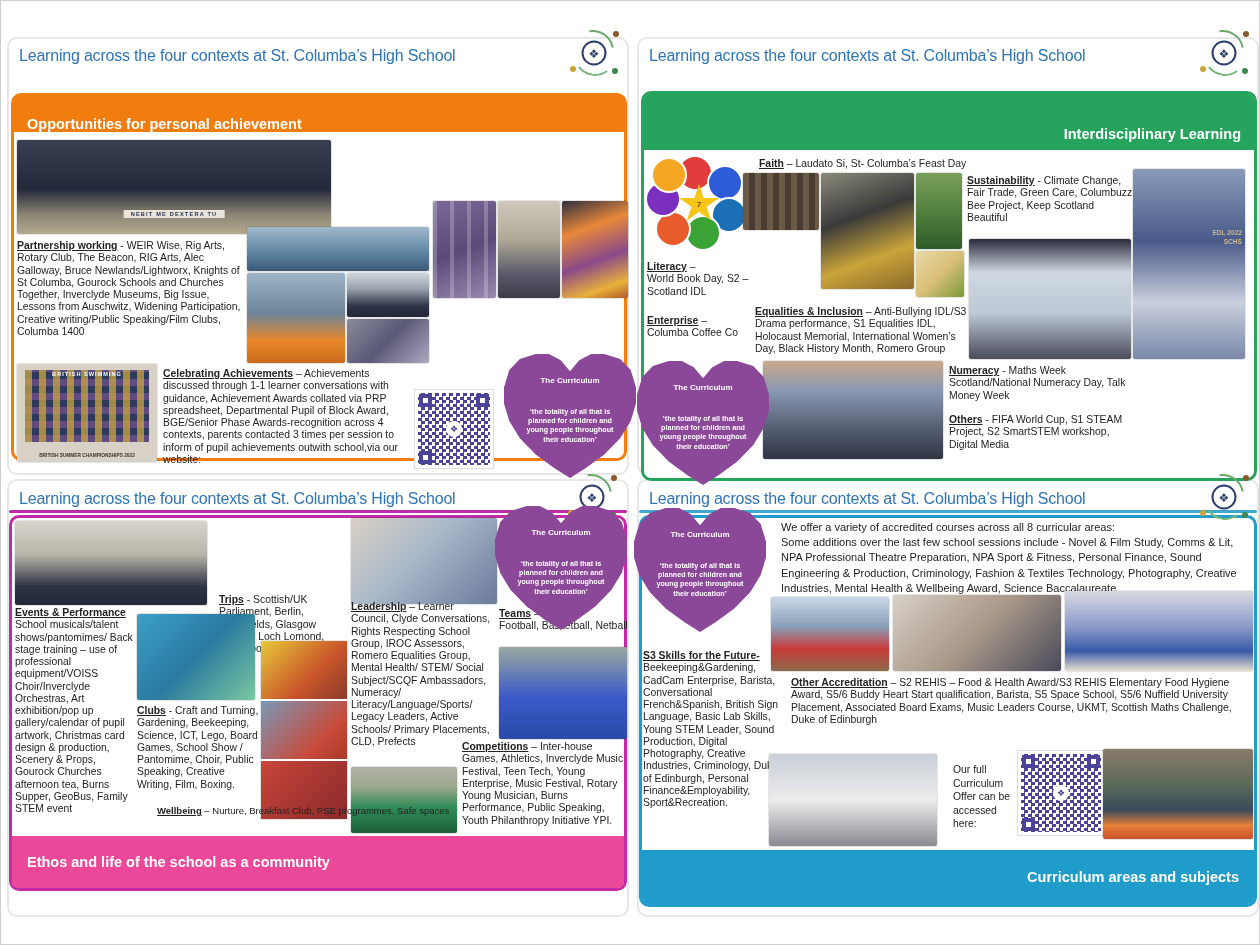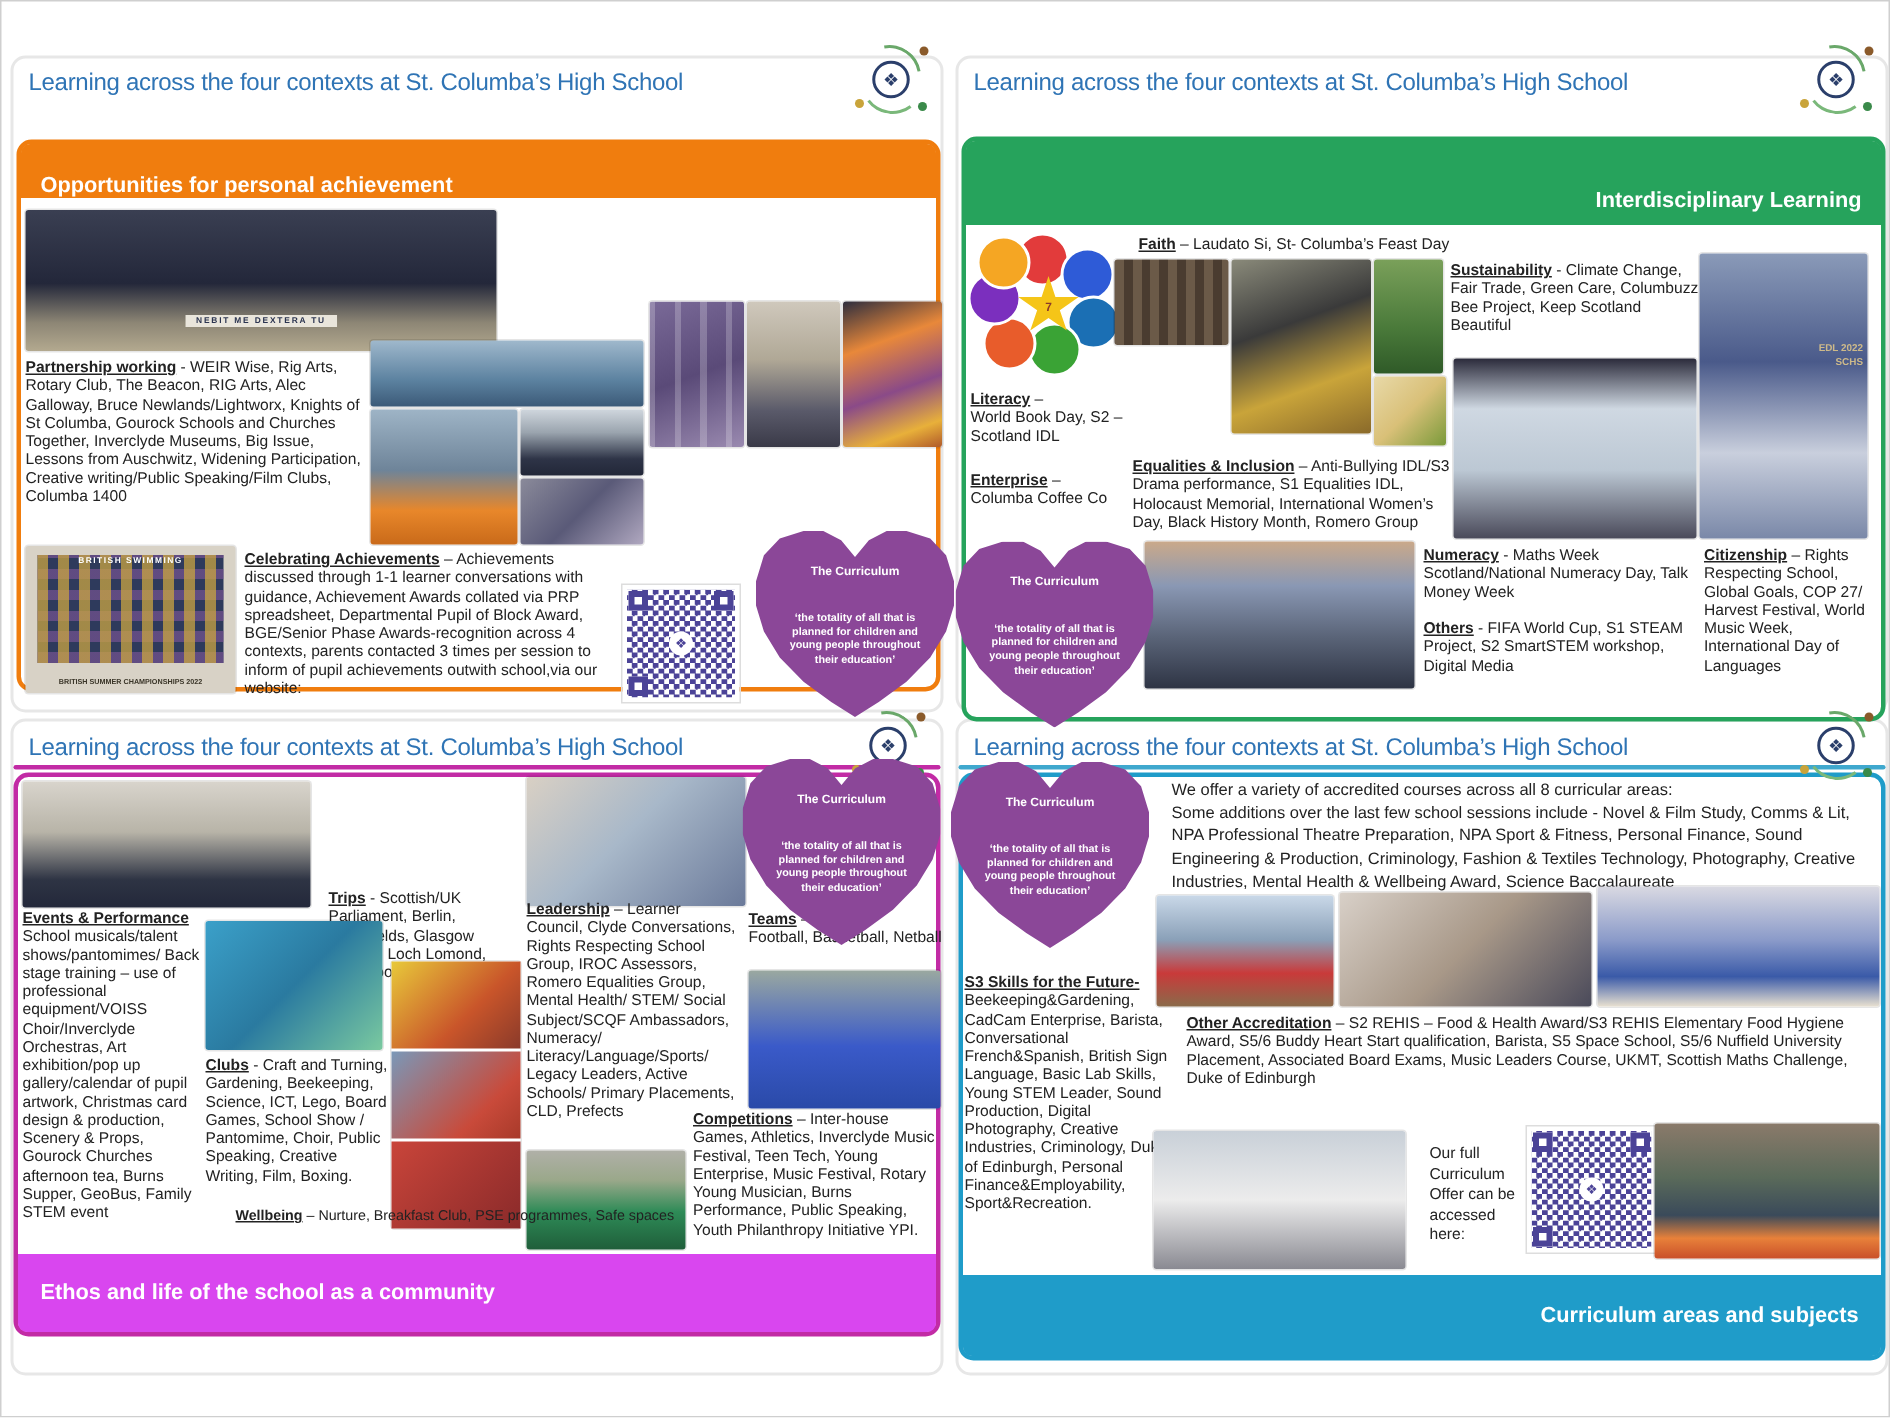--- a/index.html
+++ b/index.html
@@ -151,21 +151,21 @@
     </div>
   </div>
 
   <div class="box" style="left:640px;top:90px;width:616px;height:390px;border:3px solid #26A35C">
     <div class="box-hd" style="height:56px;background:#26A35C;align-items:flex-end;justify-content:flex-end;padding-bottom:8px">
       <span>Interdisciplinary Learning</span>
     </div>
   </div>
 
   <div class="box" style="left:8px;top:514px;width:618px;height:376px;border:3px solid #C22BA5">
-    <div class="box-ft" style="height:52px;background:#d946ef">
+    <div class="box-ft" style="height:52px;background:#ec4899">
       <span>Ethos and life of the school as a community</span>
     </div>
   </div>
 
   <div class="box" style="left:638px;top:514px;width:618px;height:392px;border:3px solid #1F9CC9">
     <div class="box-ft" style="height:54px;background:#1F9CC9;justify-content:flex-end">
       <span>Curriculum areas and subjects</span>
     </div>
   </div>
 
@@ -230,23 +230,20 @@
   <div class="tb" style="left:754px;top:305px;width:214px">
     <span class="lbl">Equalities &amp; Inclusion</span><span> – Anti-Bullying IDL/S3 Drama performance, S1 Equalities IDL, Holocaust Memorial, International Women’s Day, Black History Month, Romero Group</span>
   </div>
   <div class="ph g-assembly" style="left:762px;top:360px;width:180px;height:98px"></div>
   <div class="tb" style="left:948px;top:364px;width:184px">
     <span class="lbl">Numeracy</span><span> - Maths Week Scotland/National Numeracy Day, Talk Money Week</span>
   </div>
   <div class="tb" style="left:948px;top:413px;width:184px">
     <span class="lbl">Others</span><span> - FIFA World Cup, S1 STEAM Project, S2 SmartSTEM workshop, Digital Media</span>
   </div>
-  <div class="tb" style="left:1135px;top:364px;width:114px">
-    <span class="lbl">Citizenship</span><span> – Rights Respecting School, Global Goals, COP 27/ Harvest Festival, World Music Week, International Day of Languages</span>
-  </div>
   <div class="ph g-eu" style="left:1132px;top:168px;width:112px;height:190px">
     <span class="edl">EDL 2022 SCHS</span>
   </div>
 
   <div class="ph g-uniform2" style="left:14px;top:520px;width:192px;height:84px"></div>
   <div class="tb" style="left:218px;top:593px;width:134px">
     <span class="lbl">Trips</span><span> -  Scottish/UK Parliament, Berlin, Battlefields, Glasgow Central, Loch Lomond, Blackpool</span>
   </div>
   <div class="ph g-selfie" style="left:350px;top:517px;width:146px;height:86px"></div>
   <div class="tb" style="left:14px;top:606px;width:120px">

